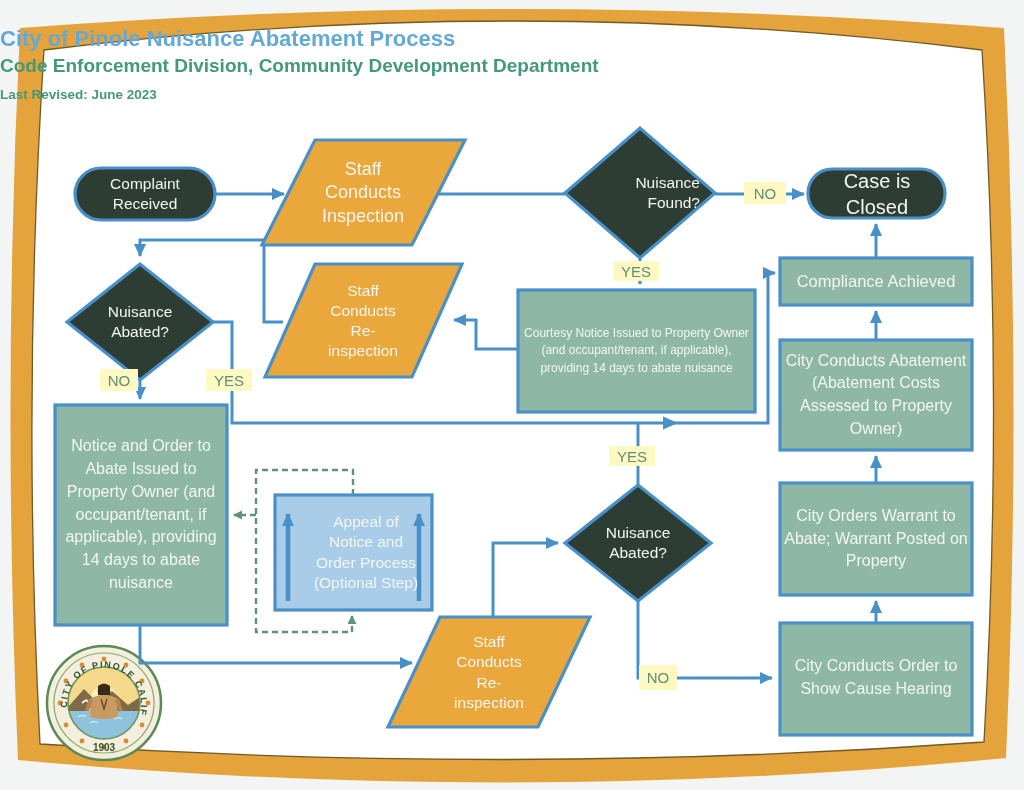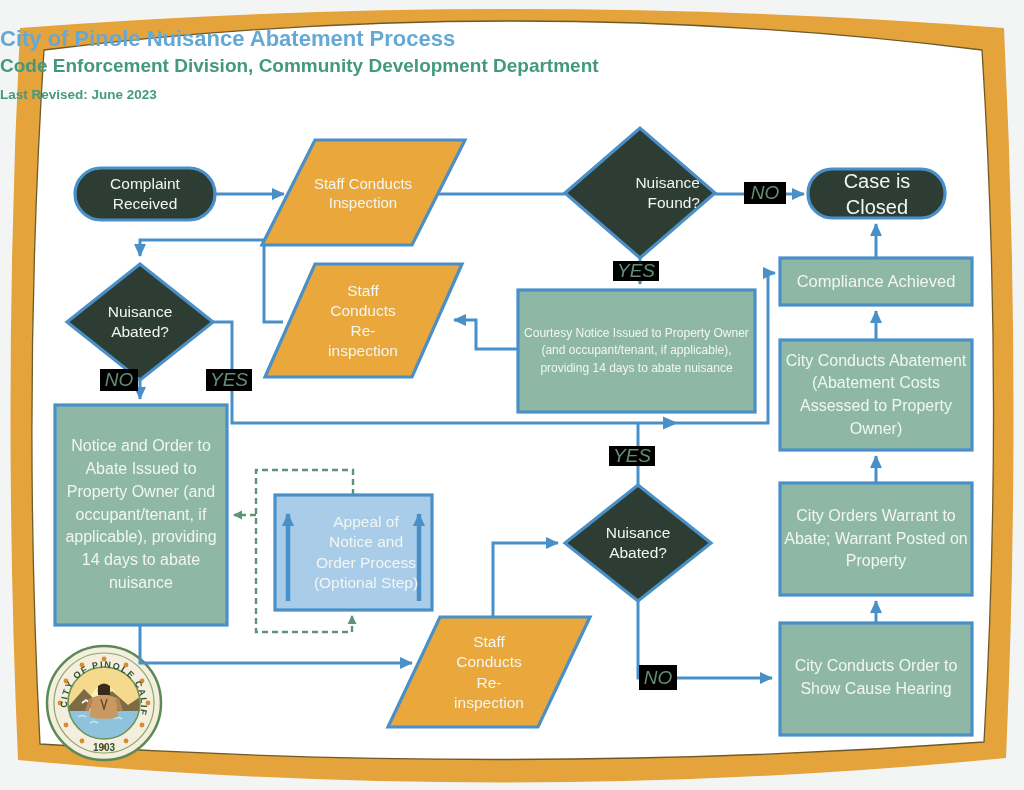--- a/index.html
+++ b/index.html
@@ -3,21 +3,21 @@
 <meta charset="utf-8">
 <style>
   html,body{margin:0;padding:0;background:#f3f5f4;}
   .stage{position:relative;width:1024px;height:790px;background:#f3f5f4;
          font-family:"Liberation Sans",sans-serif;overflow:hidden;}
   svg{position:absolute;left:0;top:0;}
   .txt{position:absolute;display:flex;align-items:center;justify-content:center;
        text-align:center;color:#f2f6f1;line-height:1.3;}
   .greentxt{line-height:1.42;}
   .lbl{position:absolute;display:flex;align-items:center;justify-content:center;
-       color:#628e76;font-size:19px;background:#000000;font-style:italic;}
+       color:#628e76;font-size:15px;background:#fef9c3;}
   .hdr{position:absolute;left:0;width:1024px;text-align:left;font-weight:bold;}
   #title{top:26px;font-size:22px;color:#64a9d6;}
   #subtitle{top:55px;font-size:19px;color:#43997d;}
   #revised{top:87px;font-size:13.5px;color:#43997d;}
 </style>
 </head>
 <body>
 
 <div class="stage">
 
@@ -124,21 +124,21 @@
     <path d="M288,601 V514" marker-end="url(#ab)"></path>
     <path d="M419,601 V514" marker-end="url(#ab)"></path>
   </g>
 </svg>
 
 <div class="hdr" id="title">City of Pinole Nuisance Abatement Process</div>
 <div class="hdr" id="subtitle">Code Enforcement Division, Community Development Department</div>
 <div class="hdr" id="revised">Last Revised: June 2023</div>
 
 <div class="txt" style="left:78px;top:170px;width:134px;height:48px;font-size:15.5px;">Complaint Received</div>
-<div class="txt" style="left:313px;top:150px;width:100px;height:86px;font-size:15px;">Staff Conducts Inspection</div>
+<div class="txt" style="left:313px;top:150px;width:100px;height:86px;font-size:18px;">Staff Conducts Inspection</div>
 <div class="txt" style="left:580px;top:160px;width:120px;height:66px;font-size:15.5px;text-align:right;">Nuisance Found?</div>
 <div class="txt" style="left:812px;top:172px;width:130px;height:44px;font-size:20px;">Case is Closed</div>
 <div class="txt" style="left:782px;top:260px;width:188px;height:43px;font-size:16.5px;">Compliance Achieved</div>
 <div class="txt" style="left:318px;top:272px;width:90px;height:98px;font-size:15.5px;">Staff Conducts Re-inspection</div>
 <div class="txt greentxt" style="left:524px;top:296px;width:225px;height:110px;font-size:12px;">Courtesy Notice Issued to Property Owner (and occupant/tenant, if applicable), providing 14 days to abate nuisance</div>
 <div class="txt" style="left:80px;top:290px;width:120px;height:64px;font-size:15.5px;">Nuisance Abated?</div>
 <div class="txt greentxt" style="left:60px;top:412px;width:162px;height:206px;font-size:16px;">Notice and Order to Abate Issued to Property Owner (and occupant/tenant, if applicable), providing 14 days to abate nuisance</div>
 <div class="txt" style="left:310px;top:500px;width:112px;height:105px;font-size:15.5px;">Appeal of Notice and Order Process (Optional Step)</div>
 <div class="txt" style="left:444px;top:625px;width:90px;height:95px;font-size:15.5px;">Staff Conducts Re-inspection</div>
 <div class="txt" style="left:578px;top:510px;width:120px;height:66px;font-size:15.5px;">Nuisance Abated?</div>

